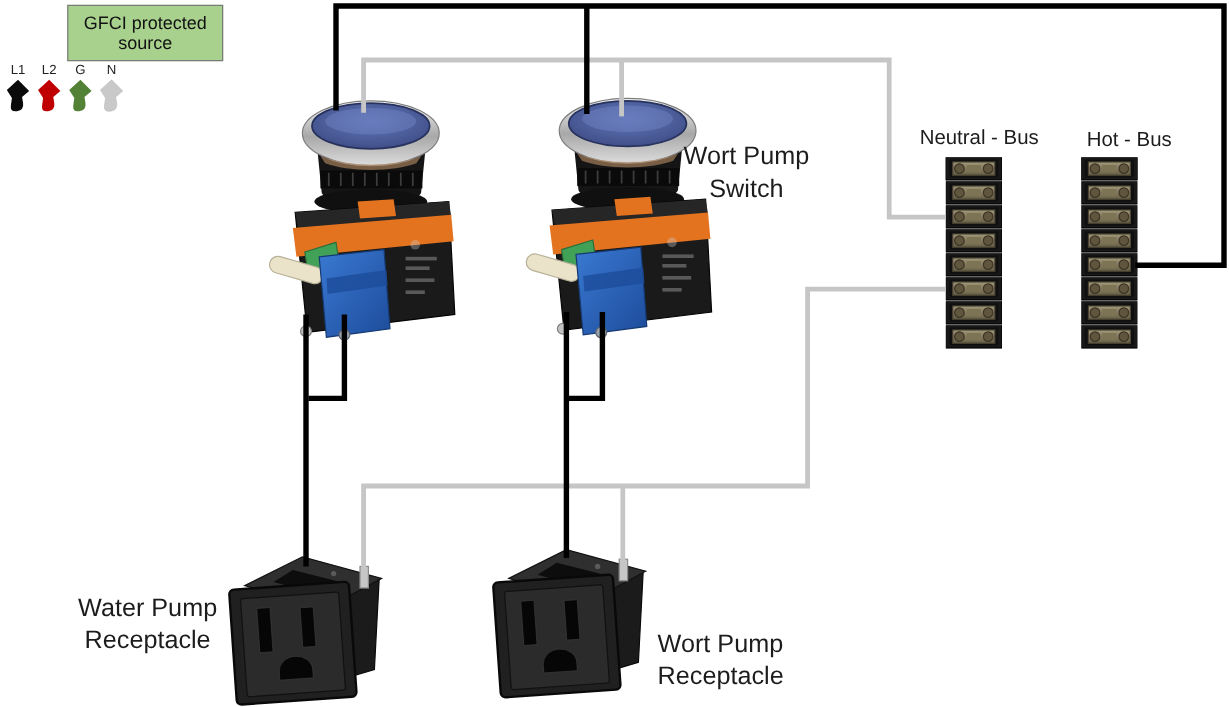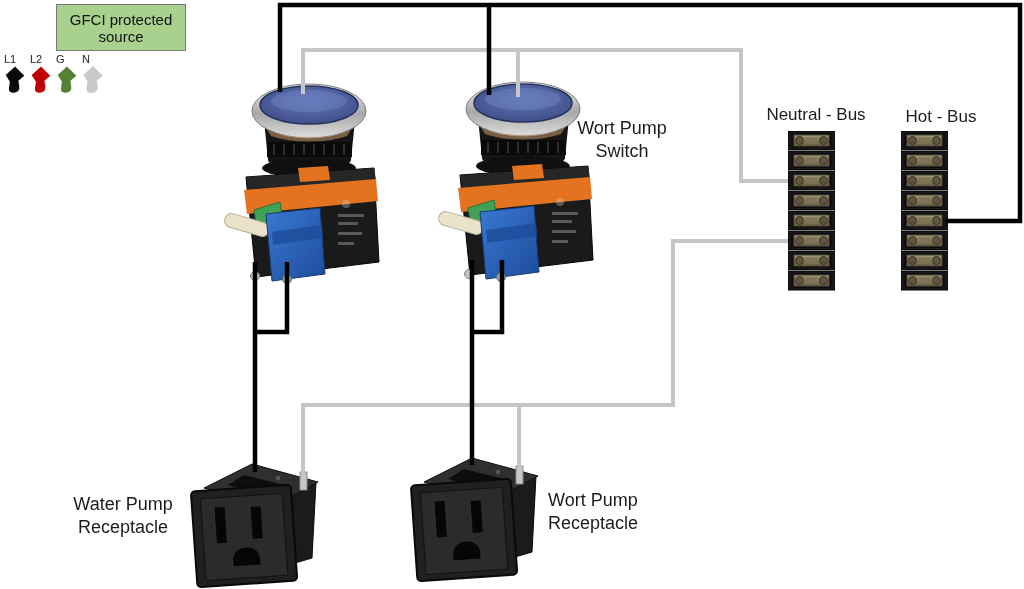--- a/index.html
+++ b/index.html
@@ -2,33 +2,33 @@
 <html><head>
 <meta charset="utf-8">
 <style>
   html,body{margin:0;padding:0;background:#fff;}
   #canvas{
     position:relative;width:1024px;height:589px;background:#ffffff;
     font-family:"Liberation Sans",sans-serif;overflow:hidden;
   }
   .abs{position:absolute;}
   .lbl{
-    position:absolute;color:#1c1c1c;font-size:18px;line-height:1.3;
+    position:absolute;color:#1c1c1c;font-size:21px;line-height:1.3;
     text-align:center;white-space:normal;
   }
   .lbl.small{font-size:17px;margin-left:10px;}
-  .lbl.leftal{text-align:left;}
+  .lbl.leftal{text-align:left;margin-top:34px;}
   #gfci-box{
     position:absolute;left:8px;top:4px;width:130px;height:47px;
     background:#a9d18e;border:1px solid #7a7a7a;
     display:flex;align-items:center;justify-content:center;
     text-align:center;font-size:15px;color:#111;padding:1px 4px;box-sizing:border-box;margin-left:48px;
   }
   #legend{position:absolute;left:4px;top:53px;display:flex;gap:4px;}
-  .legend-item{width:22px;display:flex;flex-direction:column;}
+  .legend-item{width:22px;display:flex;flex-direction:column;align-items:center;}
   .legend-item .tag{font-size:11px;color:#222;line-height:1.1;}
   svg{display:block;}
 </style>
 </head>
 <body>
 
 <div id="canvas">
 
   <svg width="0" height="0" class="abs" aria-hidden="true">
     <defs>

